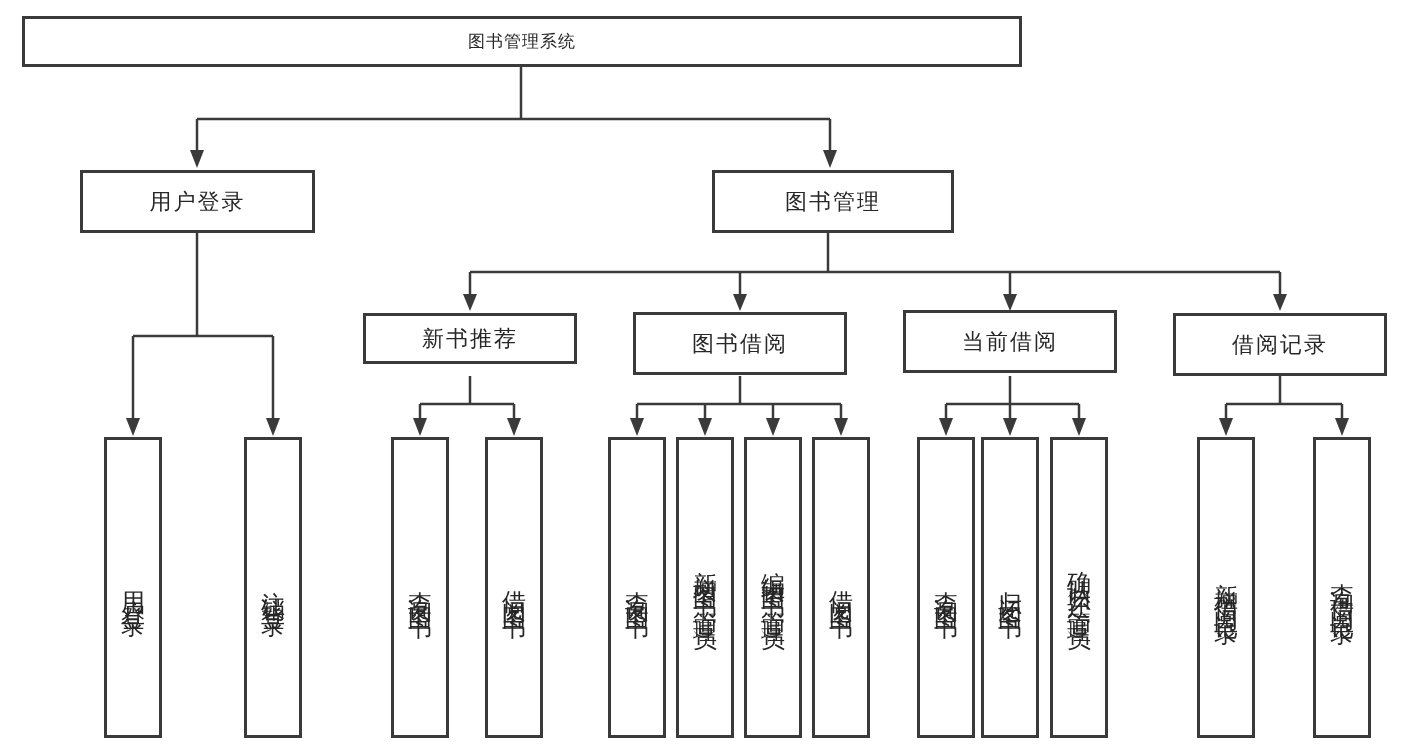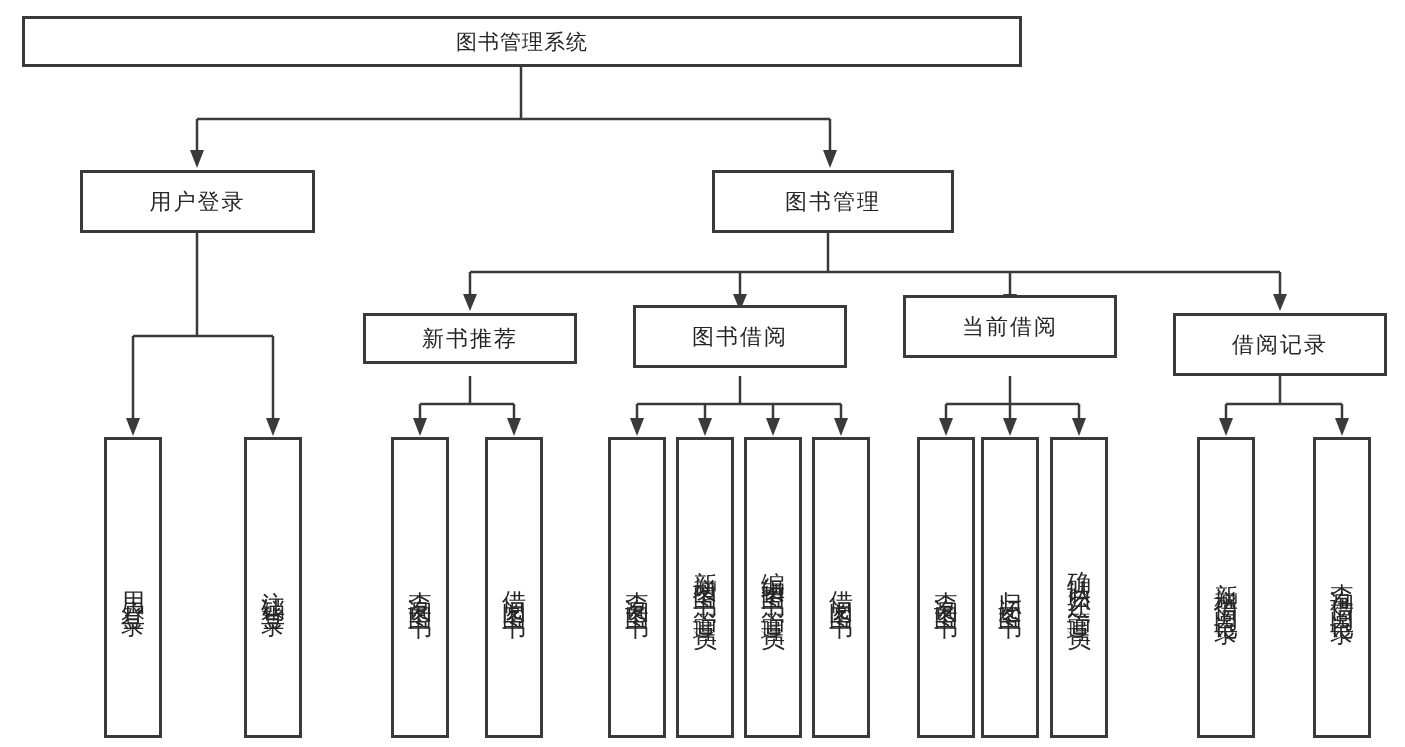--- a/index.html
+++ b/index.html
@@ -39,21 +39,21 @@
     display: flex;
     align-items: center;
     justify-content: center;
     color: #262626;
   }
   .hnode {
     font-size: 22px;
     letter-spacing: 2px;
   }
   .root-node {
-    font-size: 21px;
+    font-size: 17px;
     letter-spacing: 1px;
   }
   .vnode .vtext {
     writing-mode: vertical-rl;
     text-orientation: mixed;
     font-size: 24px;
     letter-spacing: 8px;
     line-height: 1;
   }
   .watermark {
@@ -154,24 +154,24 @@
   <div class="node hnode" style="left:80px; top:170px; width:235px; height:63px;">
     <span>用户登录</span>
   </div>
   <div class="node hnode" style="left:712px; top:170px; width:242px; height:63px;">
     <span>图书管理</span>
   </div>
 
   <div class="node hnode" style="left:363px; top:313px; width:214px; height:51px;">
     <span>新书推荐</span>
   </div>
-  <div class="node hnode" style="left:633px; top:305px; width:214px; height:63px;">
+  <div class="node hnode" style="left:633px; top:312px; width:214px; height:63px;">
     <span>图书借阅</span>
   </div>
-  <div class="node hnode" style="left:903px; top:295px; width:214px; height:63px;">
+  <div class="node hnode" style="left:903px; top:310px; width:214px; height:63px;">
     <span>当前借阅</span>
   </div>
   <div class="node hnode" style="left:1173px; top:313px; width:214px; height:63px;">
     <span>借阅记录</span>
   </div>
 
   <div class="node vnode" style="left:104px; top:437px; width:58px; height:301px;">
     <span class="vtext">用户登录</span>
   </div>
   <div class="node vnode" style="left:244px; top:437px; width:58px; height:301px;">

